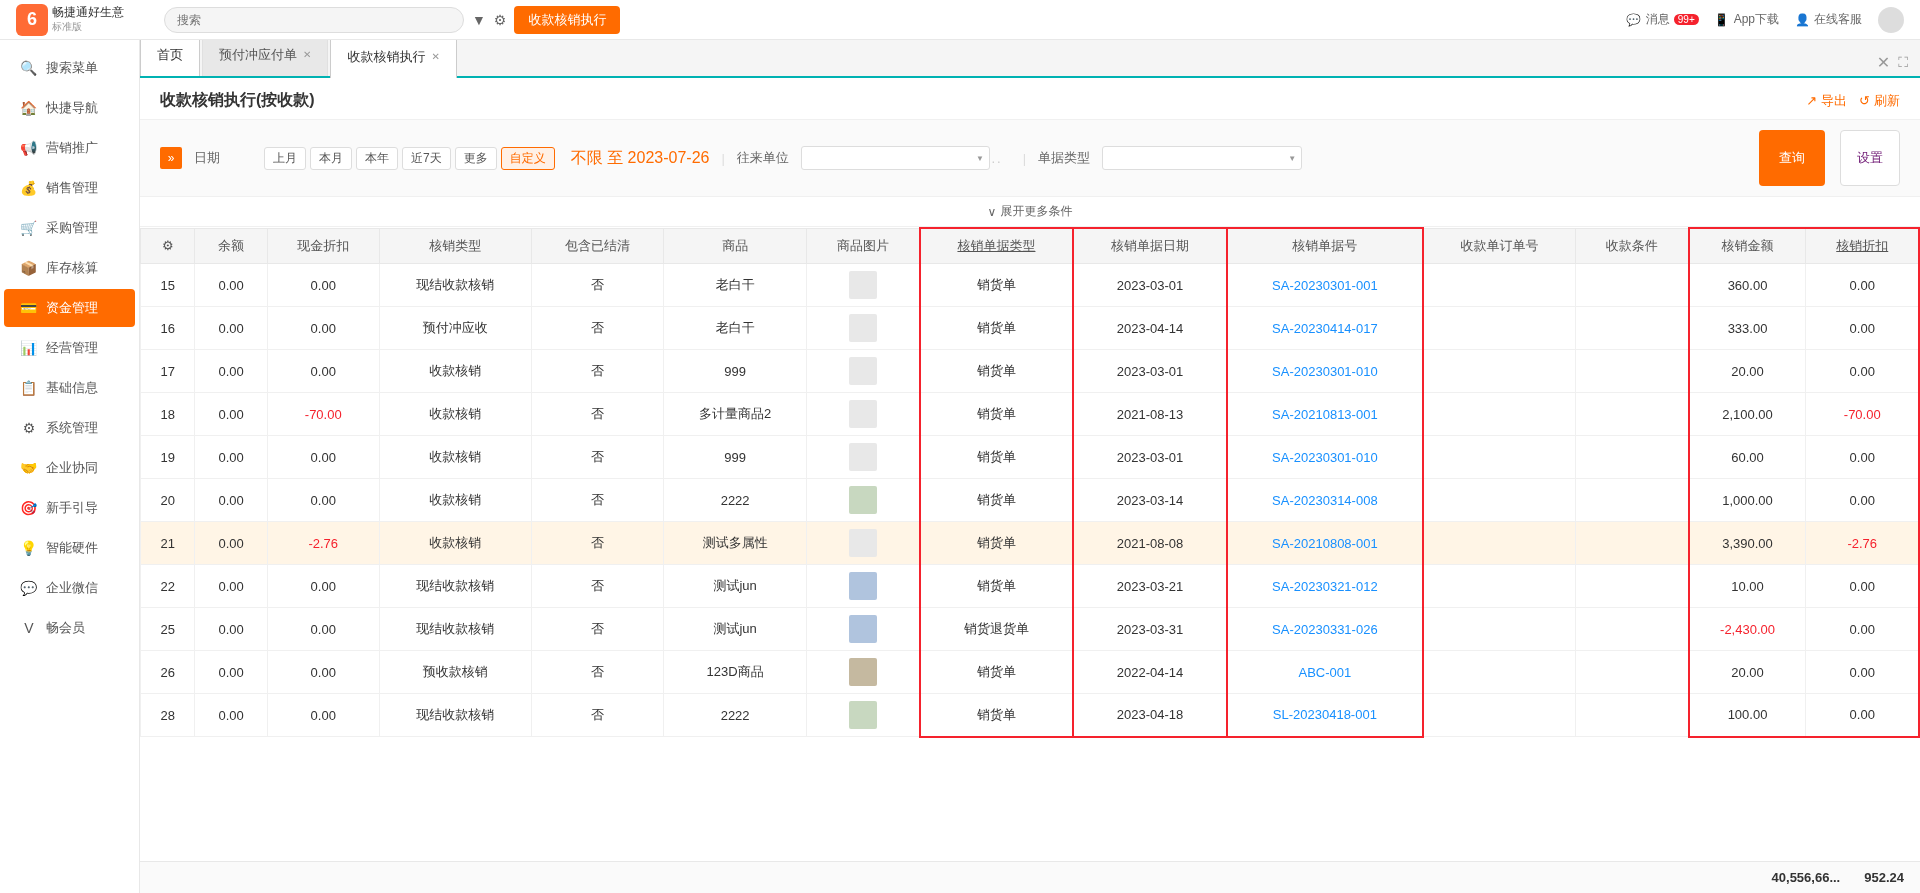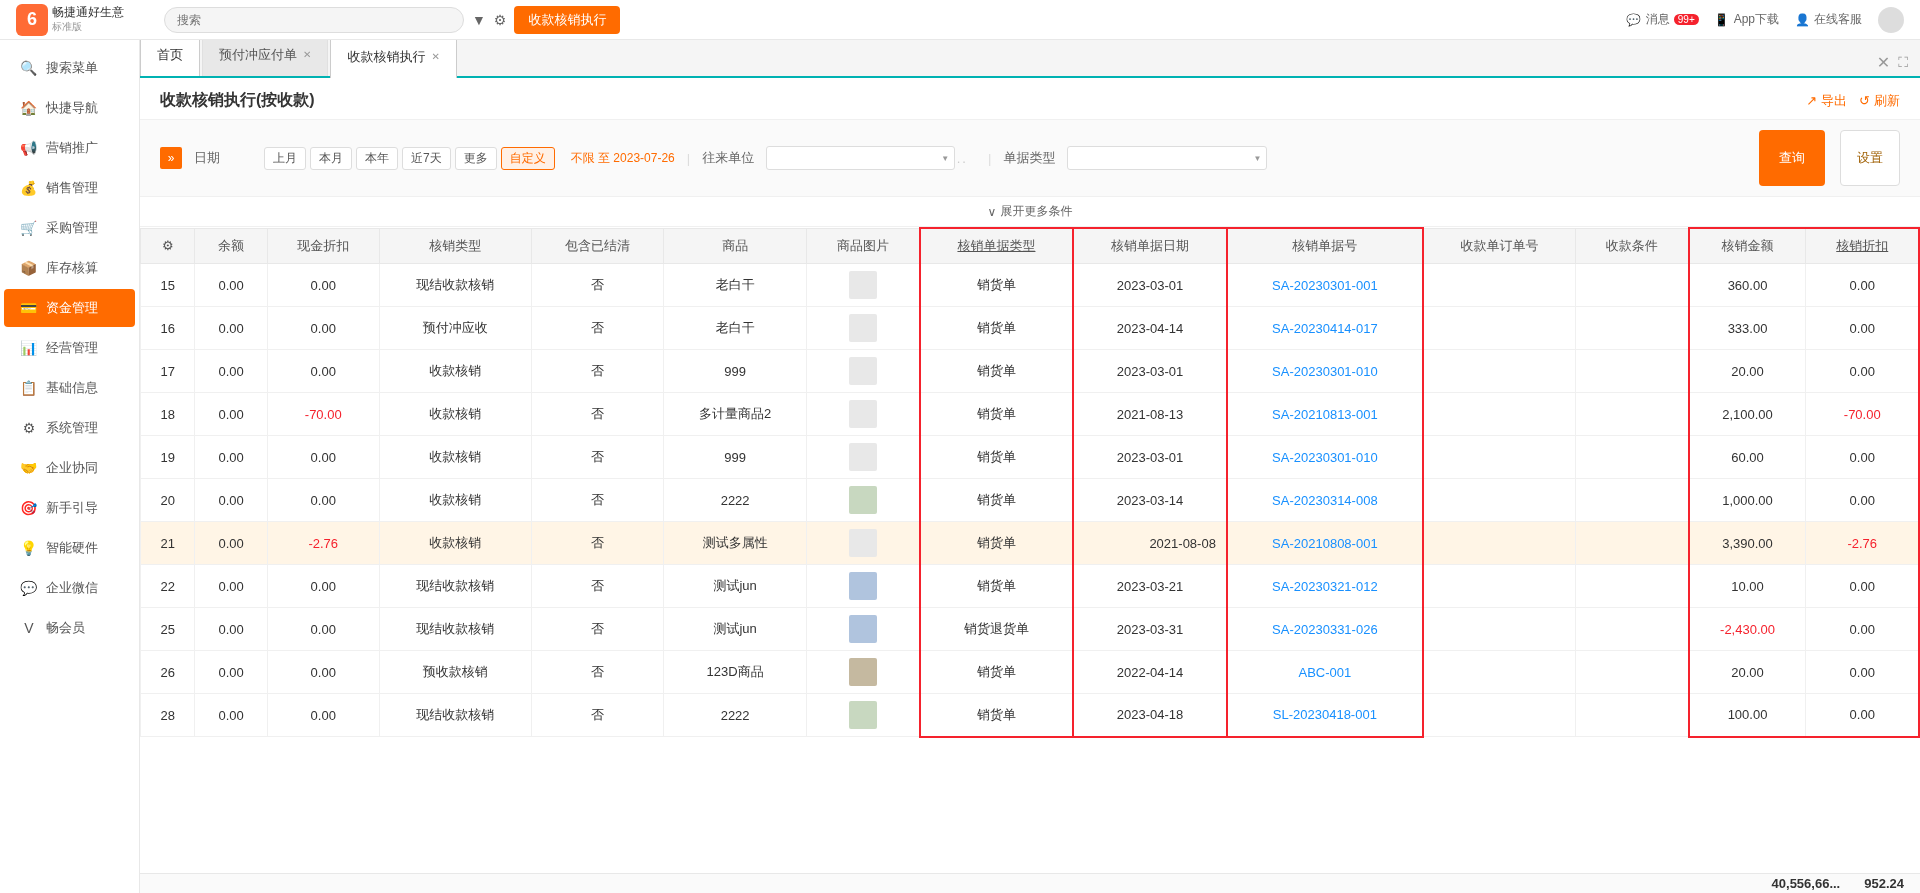--- a/index.html
+++ b/index.html
@@ -263,21 +263,21 @@
       font-size: 12px;
       color: #555;
       background: #fff;
     }
     .filter-date-btn.active {
       background: #fff0e6;
       border-color: #ff6b00;
       color: #ff6b00;
     }
     .filter-date-range {
-      font-size: 12px;
+      font-size: 16px;
       color: #ff6b00;
     }
     .filter-separator { color: #ddd; }
     .filter-select {
       border: 1px solid #ddd;
       border-radius: 3px;
       padding: 4px 24px 4px 8px;
       font-size: 12px;
       color: #555;
       background: #fff;
@@ -313,21 +313,21 @@
       background: #ff6b00;
       color: #fff;
       border: none;
       border-radius: 4px;
       padding: 6px 20px;
       cursor: pointer;
       font-size: 13px;
     }
     .btn-setting {
       background: #fff;
-      color: #a16207;
+      color: #701a75;
       border: 1px solid #ddd;
       border-radius: 4px;
       padding: 18px 16px;
       cursor: pointer;
       font-size: 13px;
     }
 
     
     .expand-more {
       display: flex;
@@ -387,21 +387,21 @@
     }
     .img-placeholder.has-image2 {
       background: #b0c4de;
     }
 
     
     .table-footer {
       display: flex;
       align-items: center;
       justify-content: flex-end;
-      padding: 2px 16px;
+      padding: 8px 16px;
       border-top: 1px solid #e8e8e8;
       background: #fafafa;
       gap: 24px;
       font-size: 13px;
     }
     .footer-total { font-weight: 600; }
 
     
     ::-webkit-scrollbar { width: 6px; height: 6px; }
     ::-webkit-scrollbar-track { background: #f0f0f0; }
@@ -719,21 +719,21 @@
               </tr>
               <tr class="highlighted">
                 <td>21</td>
                 <td>0.00</td>
                 <td class="text-red">-2.76</td>
                 <td>收款核销</td>
                 <td>否</td>
                 <td>测试多属性</td>
                 <td><span class="img-placeholder"></span></td>
                 <td style="border-left: 2px solid rgb(245, 34, 45); border-right: 2px solid rgb(245, 34, 45);">销货单</td>
-                <td style="border-left: 2px solid rgb(245, 34, 45); border-right: 2px solid rgb(245, 34, 45); text-align: right;">2021-08-08</td>
+                <td style="border-left: 2px solid rgb(245, 34, 45); border-right: 2px solid rgb(245, 34, 45);">2021-08-08</td>
                 <td style="border-left: 2px solid rgb(245, 34, 45); border-right: 2px solid rgb(245, 34, 45);"><span class="text-link">SA-20210808-001</span></td>
                 <td></td>
                 <td></td>
                 <td style="border-left: 2px solid rgb(245, 34, 45);">3,390.00</td>
                 <td class="text-red" style="border-right: 2px solid rgb(245, 34, 45);">-2.76</td>
               </tr>
               <tr>
                 <td>22</td>
                 <td>0.00</td>
                 <td>0.00</td>

